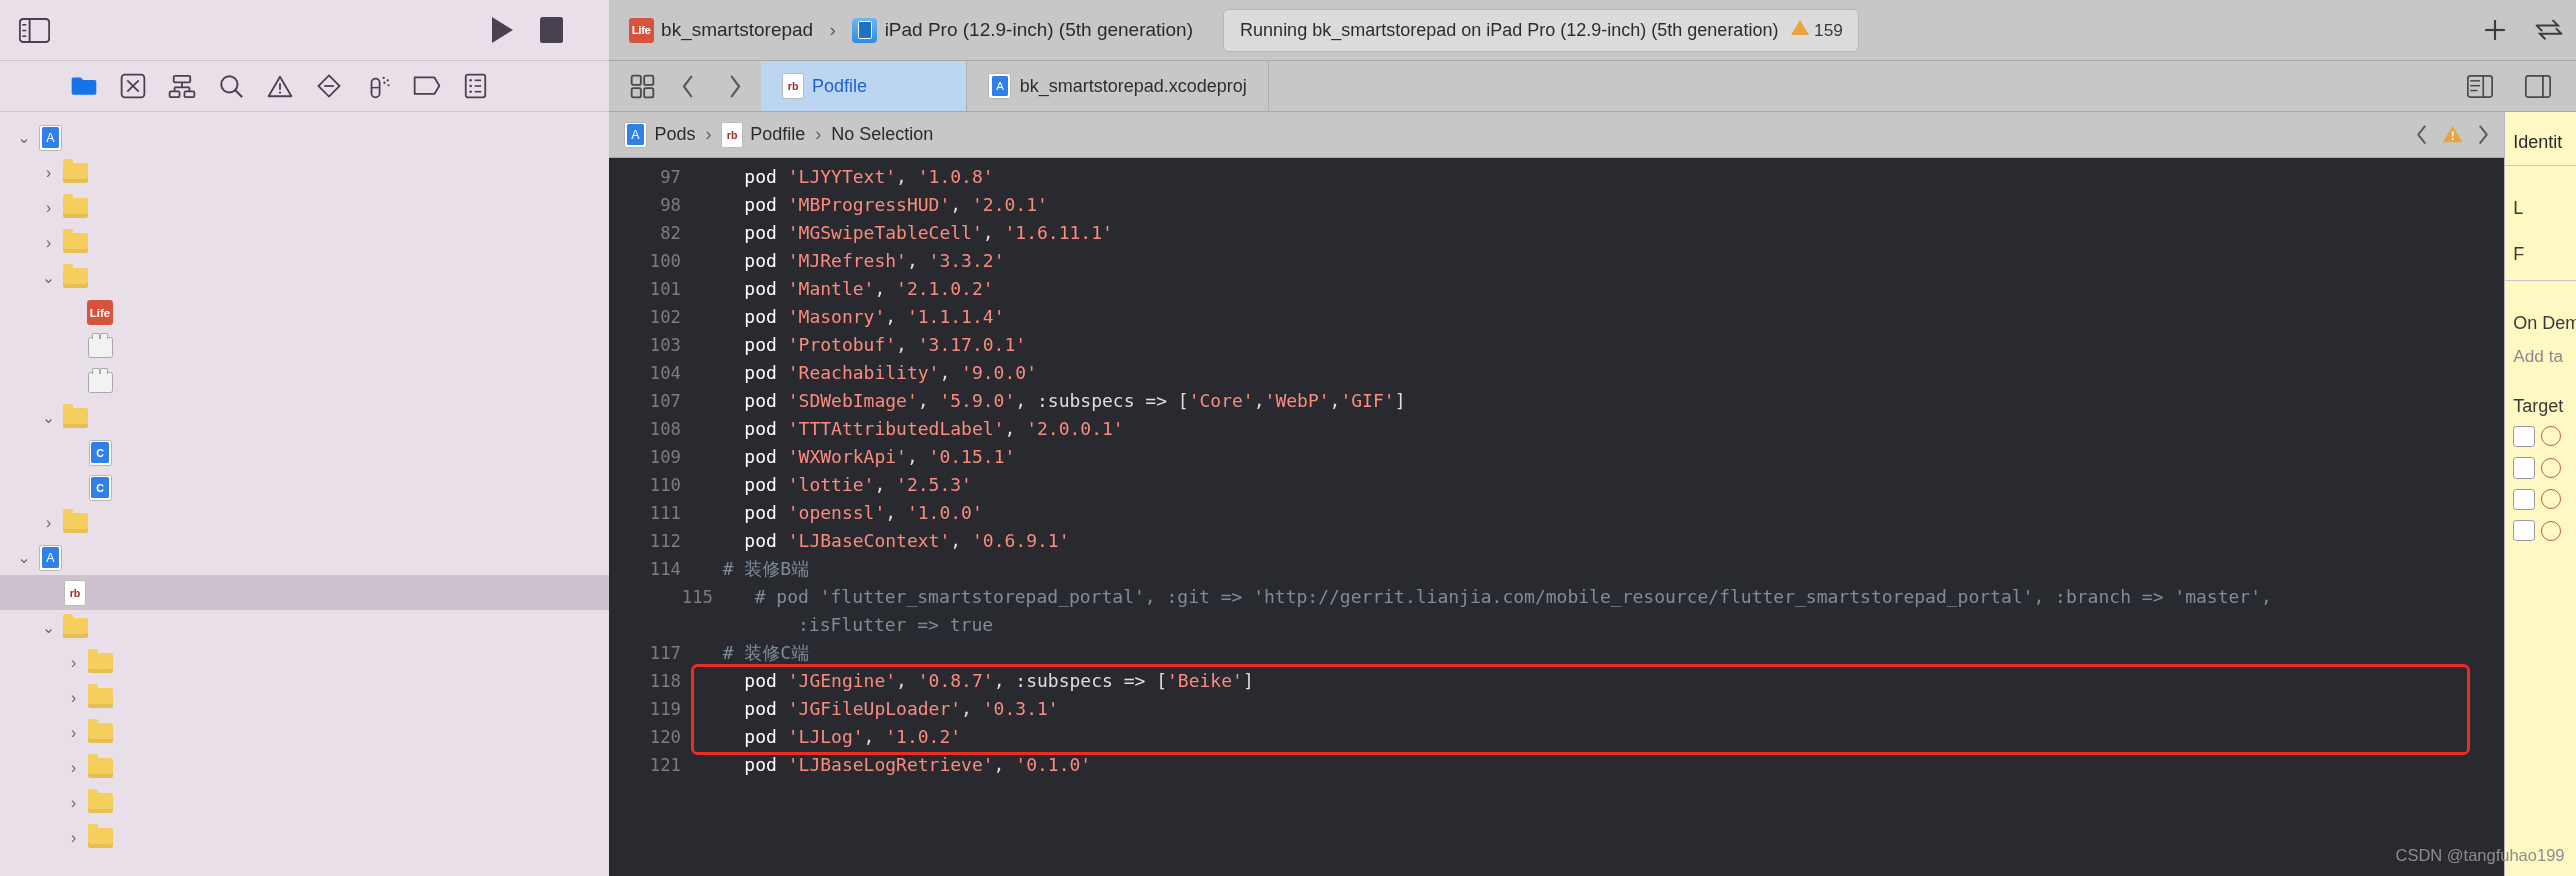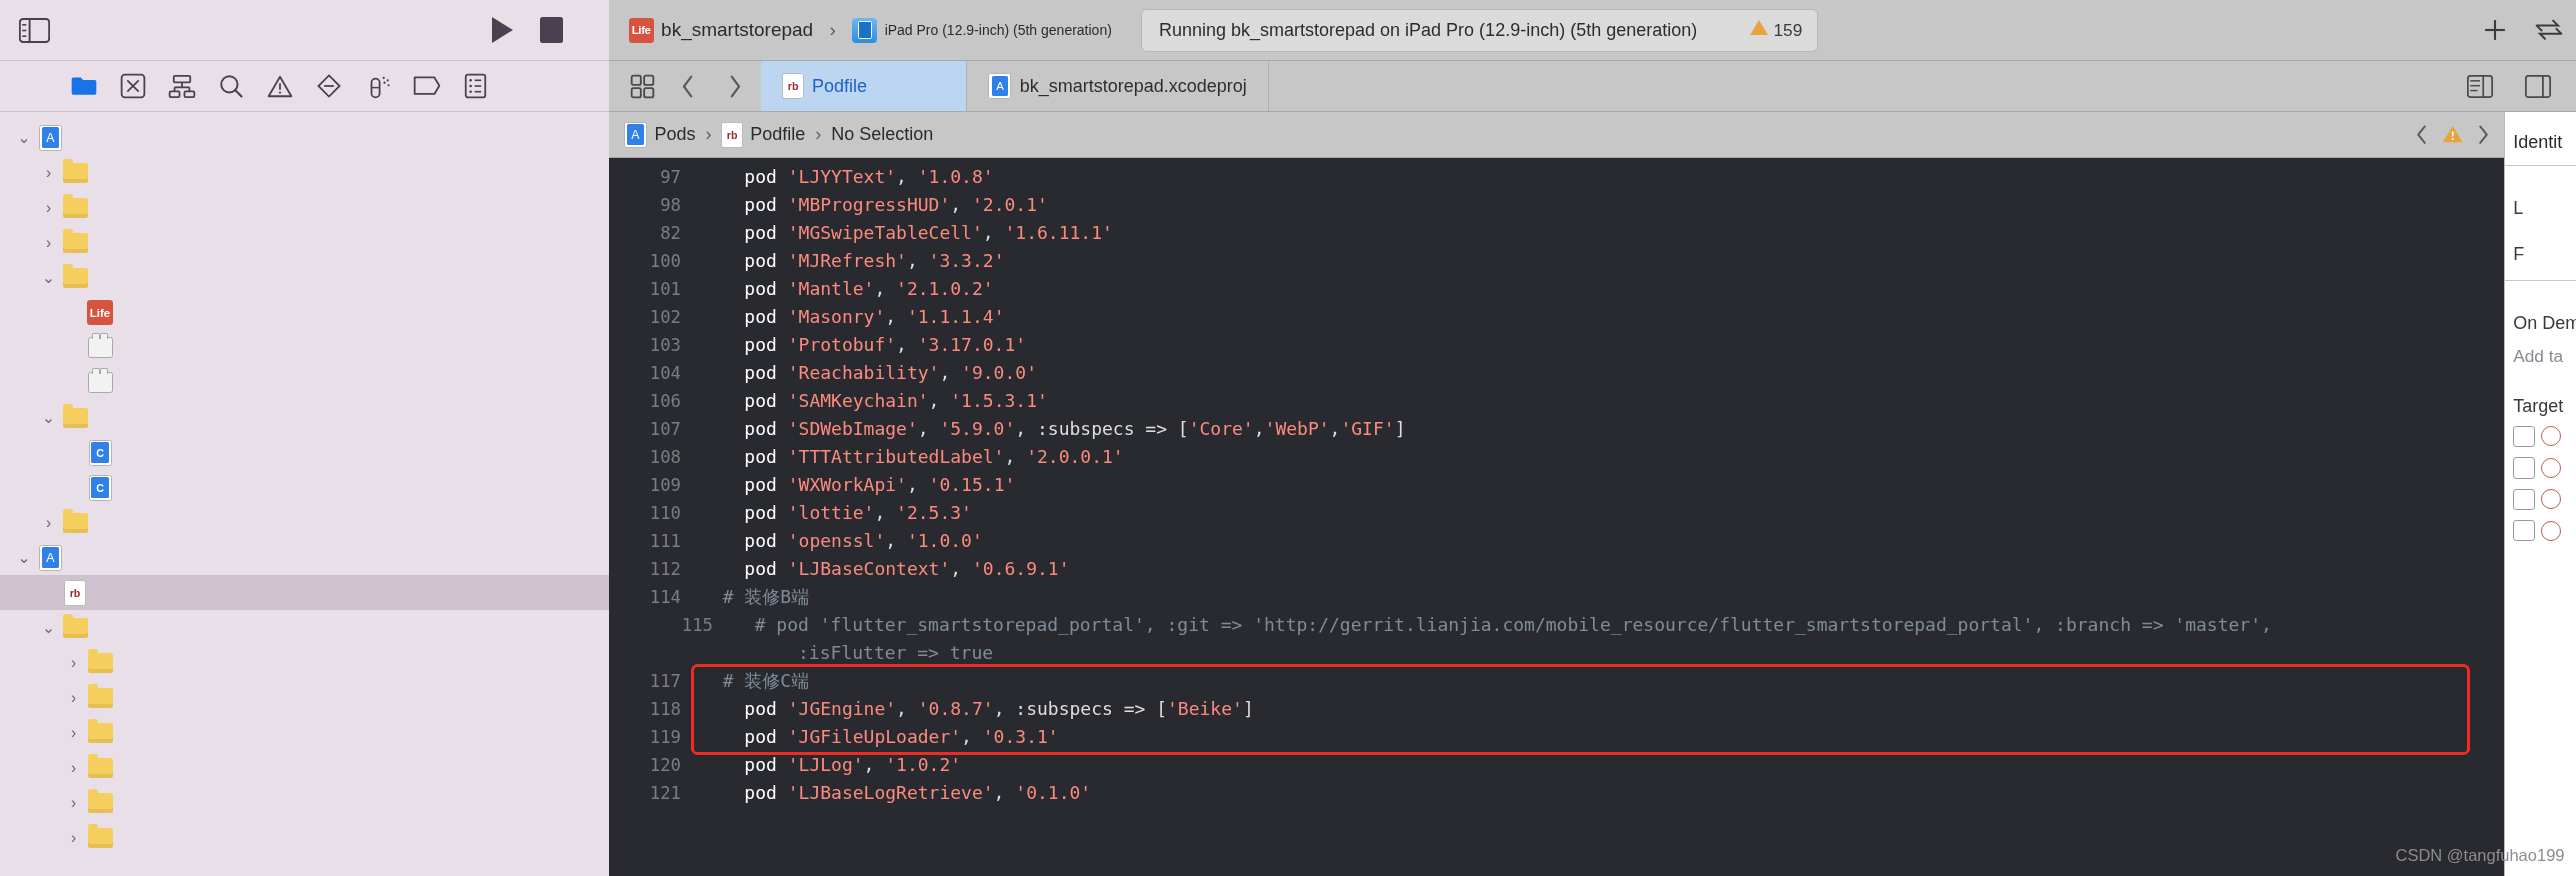--- a/index.html
+++ b/index.html
@@ -34,21 +34,21 @@
     font-size: 11.5px; font-weight: bold; display: flex; align-items: center; justify-content: center;
     letter-spacing: -0.4px;
   }
   .scheme-name { font-size: 19px; color: #2b2b2b; }
   .chev-sep { font-size: 19px; color: #5a5a5a; margin: 0 8.2px; }
   .dest-icon {
     width: 25px; height: 25px; border-radius: 4.1px;
     background: linear-gradient(#6fb8f0,#2e8be0); position: relative; display:flex;align-items:center;justify-content:center;
   }
   .dest-icon .inner { width: 14px; height: 17.3px; border: 1.6px solid #fff; border-radius: 1.6px; background: #1a73c4; }
-  .dest-name { font-size: 14px; color: #2b2b2b; }
+  .dest-name { font-size: 19px; color: #2b2b2b; }
 
   .status-bar {
     flex: 1; max-width: 996px; height: 43px; margin-left: 21.4px; background: #dcdbdb;
     border: 0.8px solid #b7b6b6; border-radius: 5.8px; display: flex; align-items: center;
     padding: 0 8.2px 0 16.5px; position: relative;
   }
   .status-text { font-size: 18px; color: #2d2d2d; flex: 1; white-space: nowrap; overflow: hidden; }
   .warn-pill { display: flex; align-items: flex-start; gap: 5px; padding-right: 6.6px; }
   .warn-tri {
     width: 0; height: 0; border-left: 9px solid transparent; border-right: 9px solid transparent;
@@ -173,21 +173,21 @@
   .str { color: #fc8b7e; }
   .cmt { color: #7f8c98; }
   .sym { color: #dfdfe0; }
   .bool { color: #d0a8ff; }
   .hl-box {
     position: absolute; border: 3.3px solid #ee2c22; border-radius: 6.6px; pointer-events: none;
   }
 
   
   .inspector {
-    width: 72px; flex: 0 0 72px; background: #ffffff; border-left: 0.8px solid #c2b6c2;
+    width: 72px; flex: 0 0 72px; background: #fef9c3; border-left: 0.8px solid #c2b6c2;
     padding-top: 10px; overflow: hidden; font-size: 18px; color: #2b2b2b;
   }
   .insp-title { padding: 10px 8.2px 0 8.2px; font-size: 18px; white-space: nowrap; }
   .insp-sec { padding: 21.4px 8.2px 3.3px 8.2px; font-size: 18px; white-space: nowrap; color: #3a3a3a;}
   .insp-sub { padding: 8.2px 8.2px; font-size: 17.3px; color: #8d8792; white-space: nowrap; }
   .insp-row { display:flex; align-items:center; gap:6.6px; padding: 5px 8.2px; }
   .insp-chk { width: 21.4px; height: 21.4px; border: 1.6px solid #9b93a0; border-radius: 3.3px; background:#fff; flex:0 0 auto;}
   .insp-ticon { width: 20px; height: 20px; border: 1.6px solid #c05a4a; border-radius: 50%; flex:0 0 auto;}
   .insp-hr { height: 0.8px; background: #cdc2cd; margin: 11.5px 0; }
 
@@ -612,21 +612,20 @@
       <div class="code-wrap">
         <div class="code" id="code">
             <div class="cl"><span class="ln">97</span><span class="ct"><span class="kw">    pod</span> <span class="str">'LJYYText'</span><span class="sym">, </span><span class="str">'1.0.8'</span><span class="sym"></span></span></div>
             <div class="cl"><span class="ln">98</span><span class="ct"><span class="kw">    pod</span> <span class="str">'MBProgressHUD'</span><span class="sym">, </span><span class="str">'2.0.1'</span><span class="sym"></span></span></div>
             <div class="cl"><span class="ln">82</span><span class="ct"><span class="kw">    pod</span> <span class="str">'MGSwipeTableCell'</span><span class="sym">, </span><span class="str">'1.6.11.1'</span><span class="sym"></span></span></div>
             <div class="cl"><span class="ln">100</span><span class="ct"><span class="kw">    pod</span> <span class="str">'MJRefresh'</span><span class="sym">, </span><span class="str">'3.3.2'</span><span class="sym"></span></span></div>
             <div class="cl"><span class="ln">101</span><span class="ct"><span class="kw">    pod</span> <span class="str">'Mantle'</span><span class="sym">, </span><span class="str">'2.1.0.2'</span><span class="sym"></span></span></div>
             <div class="cl"><span class="ln">102</span><span class="ct"><span class="kw">    pod</span> <span class="str">'Masonry'</span><span class="sym">, </span><span class="str">'1.1.1.4'</span><span class="sym"></span></span></div>
             <div class="cl"><span class="ln">103</span><span class="ct"><span class="kw">    pod</span> <span class="str">'Protobuf'</span><span class="sym">, </span><span class="str">'3.17.0.1'</span><span class="sym"></span></span></div>
             <div class="cl"><span class="ln">104</span><span class="ct"><span class="kw">    pod</span> <span class="str">'Reachability'</span><span class="sym">, </span><span class="str">'9.0.0'</span><span class="sym"></span></span></div>
-            <div class="cl"><span class="ln">106</span><span class="ct"><span class="kw">    pod</span> <span class="str">'SAMKeychain'</span><span class="sym">, </span><span class="str">'1.5.3.1'</span><span class="sym"></span></span></div>
             <div class="cl"><span class="ln">107</span><span class="ct"><span class="kw">    pod</span> <span class="str">'SDWebImage'</span><span class="sym">, </span><span class="str">'5.9.0'</span><span class="sym">, :subspecs =&gt; [</span><span class="str">'Core'</span><span class="sym">,</span><span class="str">'WebP'</span><span class="sym">,</span><span class="str">'GIF'</span><span class="sym">]</span></span></div>
             <div class="cl"><span class="ln">108</span><span class="ct"><span class="kw">    pod</span> <span class="str">'TTTAttributedLabel'</span><span class="sym">, </span><span class="str">'2.0.0.1'</span><span class="sym"></span></span></div>
             <div class="cl"><span class="ln">109</span><span class="ct"><span class="kw">    pod</span> <span class="str">'WXWorkApi'</span><span class="sym">, </span><span class="str">'0.15.1'</span><span class="sym"></span></span></div>
             <div class="cl"><span class="ln">110</span><span class="ct"><span class="kw">    pod</span> <span class="str">'lottie'</span><span class="sym">, </span><span class="str">'2.5.3'</span><span class="sym"></span></span></div>
             <div class="cl"><span class="ln">111</span><span class="ct"><span class="kw">    pod</span> <span class="str">'openssl'</span><span class="sym">, </span><span class="str">'1.0.0'</span><span class="sym"></span></span></div>
             <div class="cl"><span class="ln">112</span><span class="ct"><span class="kw">    pod</span> <span class="str">'LJBaseContext'</span><span class="sym">, </span><span class="str">'0.6.9.1'</span><span class="sym"></span></span></div>
             <div class="cl"><span class="ln">114</span><span class="ct"><span class="cmt">  # 装修B端</span></span></div>
             <div class="cl tall"><span class="ln">115</span><span class="ct"><span class="cmt">  # pod 'flutter_smartstorepad_portal', :git =&gt; 'http://gerrit.lianjia.com/mobile_resource/flutter_smartstorepad_portal', :branch =&gt; 'master',</span>
 <span class="cmt">      :isFlutter =&gt; true</span></span></div>
             <div class="cl"><span class="ln">117</span><span class="ct"><span class="cmt">  # 装修C端</span></span></div>

